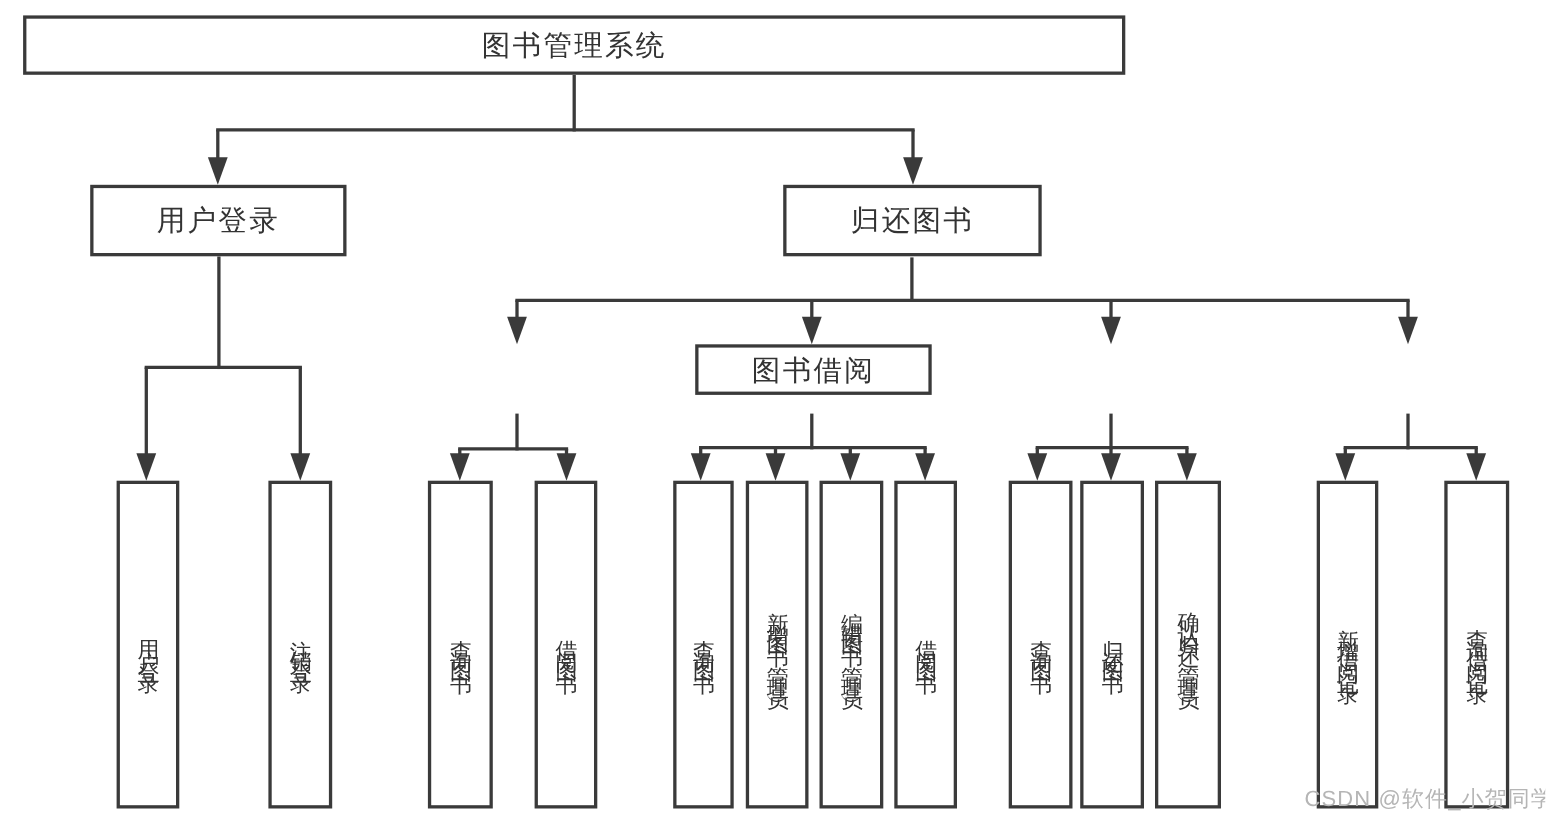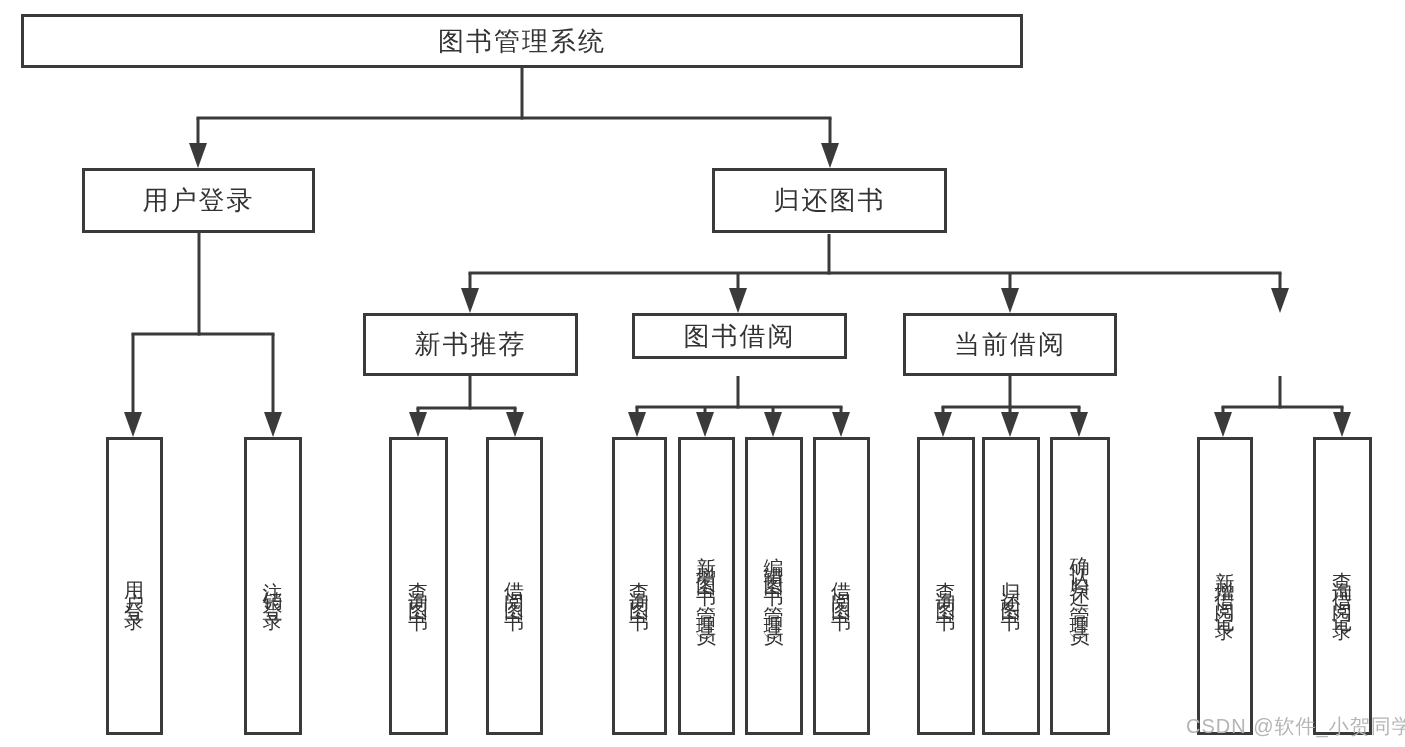--- a/index.html
+++ b/index.html
@@ -148,29 +148,23 @@
     <span class="hlabel">图书管理系统</span>
   </div>
 
   <div class="box" style="left:82px;top:168px;width:233px;height:65px">
     <span class="hlabel">用户登录</span>
   </div>
   <div class="box" style="left:712px;top:168px;width:235px;height:65px">
     <span class="hlabel">归还图书</span>
   </div>
 
-  <div class="box" style="left:363px;top:313px;width:215px;height:63px">
-    <span class="hlabel">新书推荐</span>
-  </div>
   <div class="box" style="left:632px;top:313px;width:215px;height:46px">
     <span class="hlabel">图书借阅</span>
   </div>
-  <div class="box" style="left:903px;top:313px;width:214px;height:63px">
-    <span class="hlabel">当前借阅</span>
-  </div>
 
   <div class="box leaf" style="left:106px;width:57px">
     <span class="vlabel">用户登录</span>
   </div>
   <div class="box leaf" style="left:244px;width:58px">
     <span class="vlabel">注销登录</span>
   </div>
   <div class="box leaf" style="left:389px;width:59px">
     <span class="vlabel">查询图书</span>
   </div>

